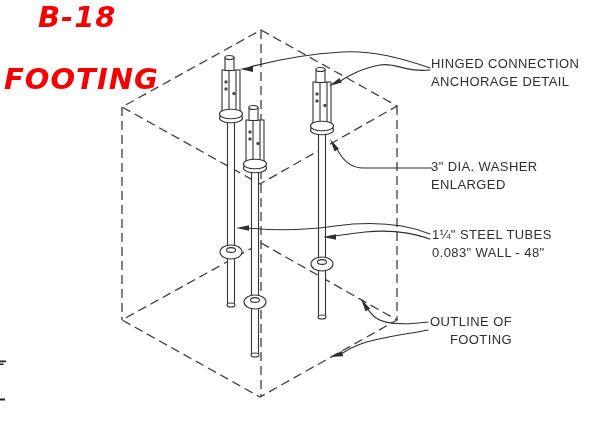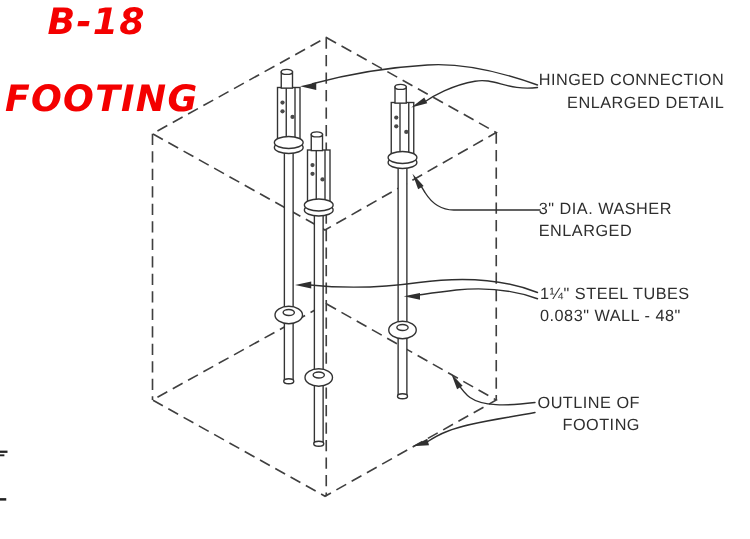--- a/index.html
+++ b/index.html
@@ -92,23 +92,23 @@
     <g>
       <rect x="0" y="360.5" width="6" height="1.8" fill="#222"></rect>
       <rect x="0" y="363.5" width="3.5" height="1.5" fill="#222"></rect>
       <rect x="0" y="398.5" width="5" height="2" fill="#222"></rect>
     </g>
   </svg>
 
   <div class="title-line" style="left:38px; top:0px;">B-18</div>
   <div class="title-line" style="left:4px; top:62px;">FOOTING</div>
 
-  <div class="ann" style="left:431px; top:55px;text-align:right;">
+  <div class="ann" style="left:431px; top:55px;">
     <div>HINGED CONNECTION</div>
-    <div>ENLARGED DETAIL</div>
+    <div>ANCHORAGE DETAIL</div>
   </div>
 
   <div class="ann" style="left:431px; top:158px;">
     <div>3" DIA. WASHER</div>
     <div>ENLARGED</div>
   </div>
 
   <div class="ann" style="left:432px; top:226px;">
     <div>1¼" STEEL TUBES</div>
     <div>0.083" WALL - 48"</div>

